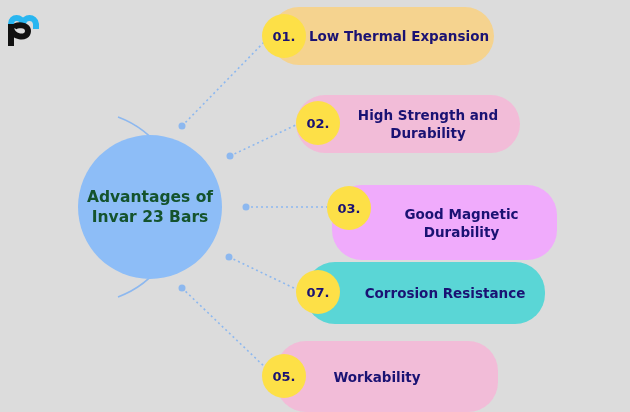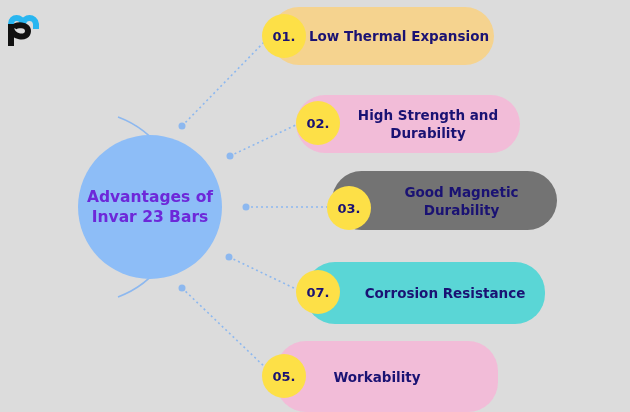--- a/index.html
+++ b/index.html
@@ -1,18 +1,18 @@
 <!DOCTYPE html>
 <html><head>
 <meta charset="utf-8">
 <style>
   html,body{margin:0;padding:0;}
   body{width:630px;height:412px;background:#dcdcdc;position:relative;overflow:hidden;font-family:"DejaVu Sans","Liberation Sans",sans-serif;}
   svg.lines{position:absolute;left:0;top:0;width:630px;height:412px;}
-  .center{position:absolute;left:78px;top:135px;width:144px;height:144px;border-radius:50%;background:#8dbdf7;display:flex;align-items:center;justify-content:center;text-align:center;color:#6d28d9;font-weight:bold;font-size:15.5px;line-height:20px;}
+  .center{position:absolute;left:78px;top:135px;width:144px;height:144px;border-radius:50%;background:#8dbdf7;display:flex;align-items:center;justify-content:center;text-align:center;color:#14532d;font-weight:bold;font-size:15.5px;line-height:20px;}
   .pill{position:absolute;border-radius:30px;display:flex;align-items:center;color:#1a1273;font-weight:bold;font-size:13.5px;line-height:18px;}
   .pill .txt{flex:1;text-align:center;}
   .num{position:absolute;width:44px;height:44px;border-radius:50%;background:#fde047;display:flex;align-items:center;justify-content:center;color:#1a1273;font-weight:bold;font-size:13px;}
   .logo{position:absolute;left:8px;top:12px;width:46px;height:36px;}
 </style>
 </head>
 <body>
 
 <svg class="logo" viewBox="0 0 46 36">
   <path d="M3 12 C3 4 14 4 15 12 C16 4 27 4 28 12 L28 17" fill="none" stroke="#29b6f0" stroke-width="6" stroke-linecap="butt"></path>
@@ -51,21 +51,21 @@
 <div class="pill" style="left:296px;top:95px;width:224px;height:58px;background:#f2bcd8;padding-left:40px;box-sizing:border-box;justify-content:center;">
   <div class="txt">
       <div>High Strength and</div>
       <div>Durability</div>
     </div>
 </div>
 <div class="num" style="left:296px;top:101px;">
     <span>02.</span>
   </div>
 
-<div class="pill" style="left:332px;top:171px;width:225px;height:59px;background:#737373;padding-left:34px;box-sizing:border-box;">
+<div class="pill" style="left:332px;top:185px;width:225px;height:75px;background:#f0abfc;padding-left:34px;box-sizing:border-box;">
   <div class="txt">
       <div>Good Magnetic</div>
       <div>Durability</div>
     </div>
 </div>
 <div class="num" style="left:327px;top:186px;">
     <span>03.</span>
   </div>
 
 <div class="pill" style="left:305px;top:262px;width:240px;height:62px;background:#5ad6d6;padding-left:40px;box-sizing:border-box;">

